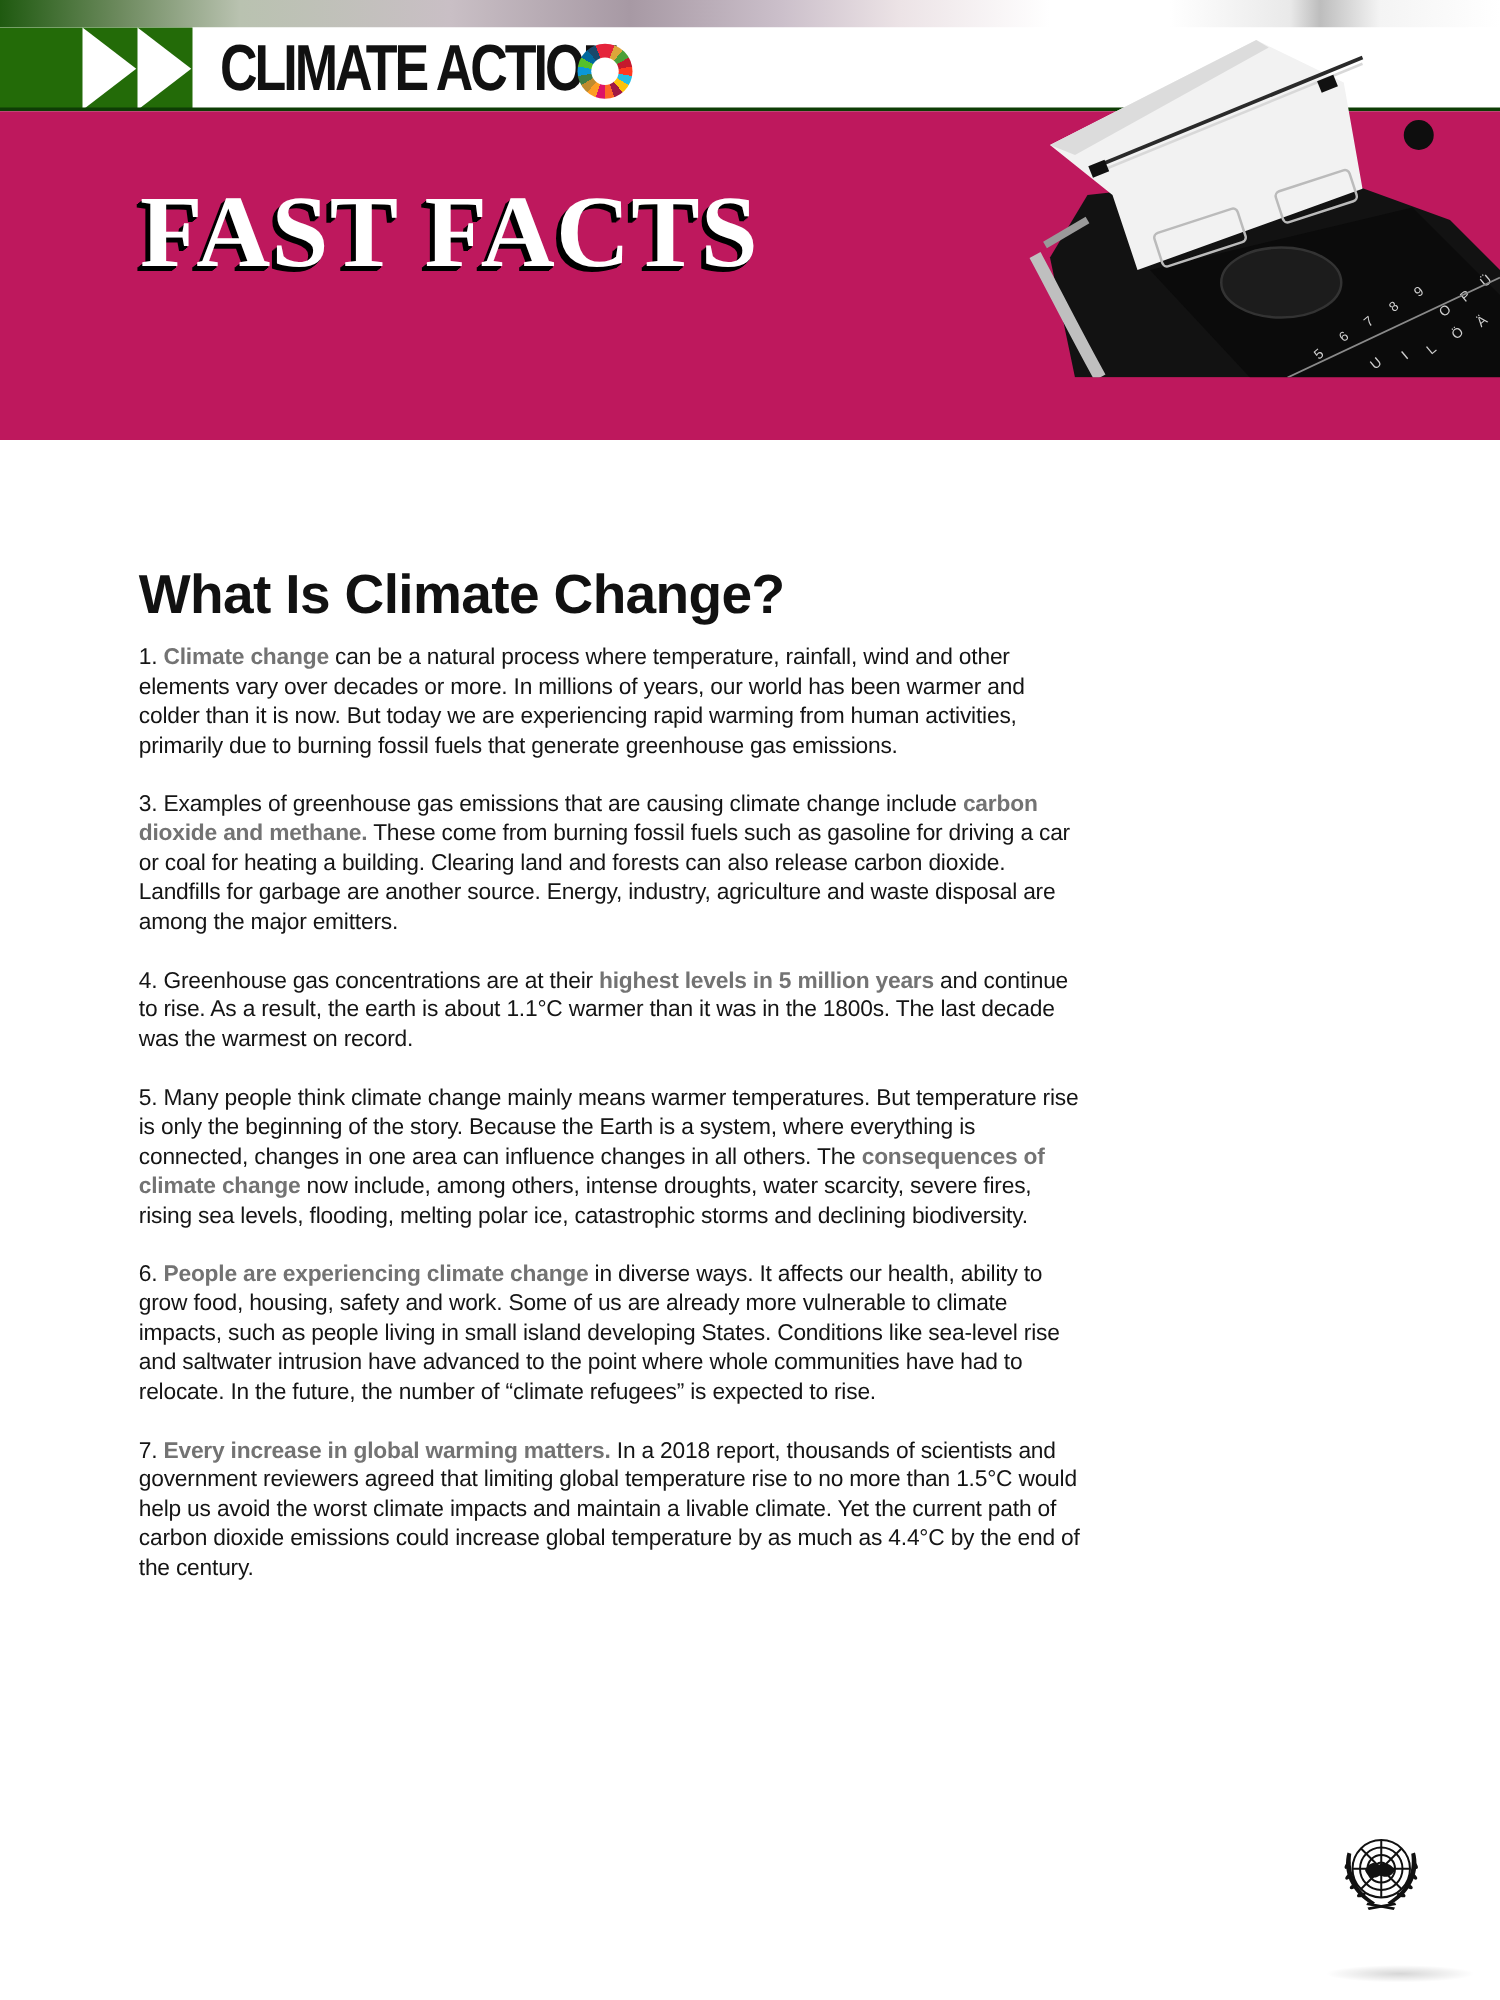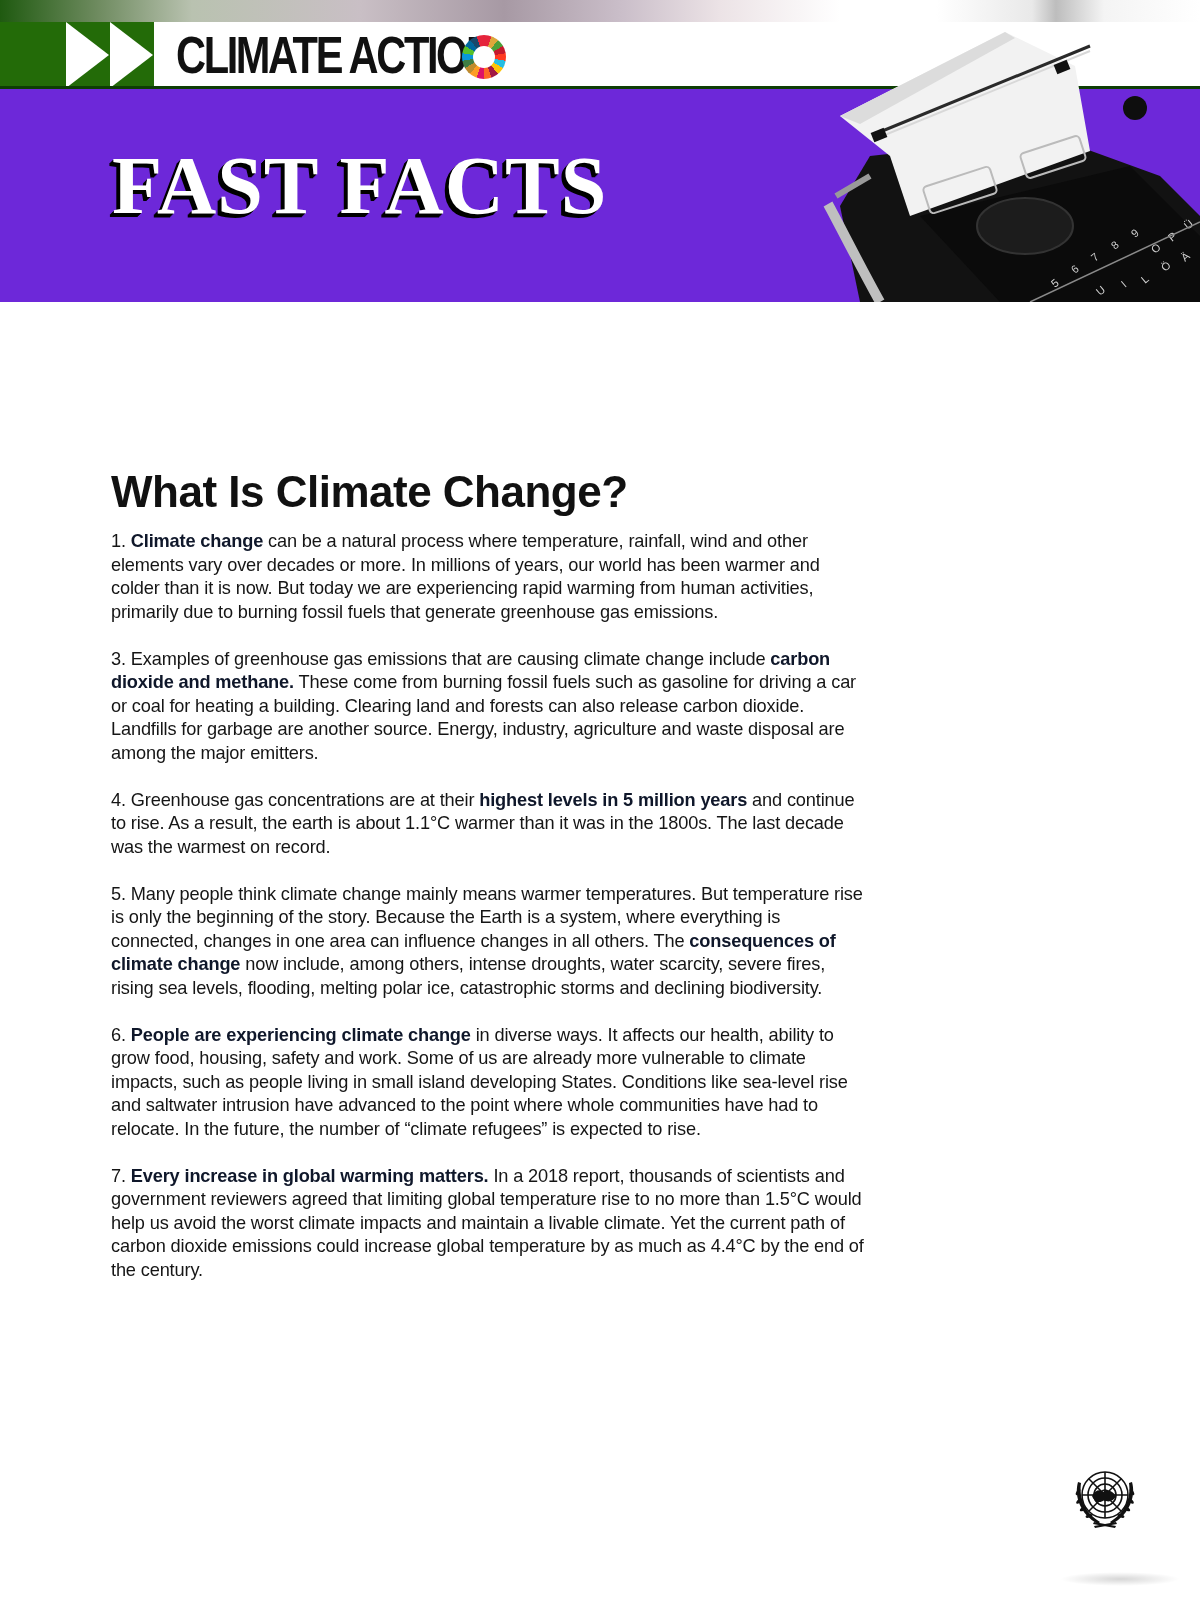--- a/index.html
+++ b/index.html
@@ -44,49 +44,49 @@
     }
     .sdg-wheel::after {
       content: ""; position: absolute; left: 11px; top: 11px; width: 22px; height: 22px;
       border-radius: 50%; background: #ffffff;
     }
     .banner-rule {
       position: absolute; left: 0; top: 86px; width: 1200px; height: 3px; background: #0e3d05;
     }
 
     .banner-green {
-      position: absolute; left: 0; top: 89px; width: 1200px; height: 213px; background: #6d28d9;
+      position: absolute; left: 0; top: 89px; width: 1200px; height: 263px; background: #be185d;
     }
     .fast-facts {
       position: absolute; left: 112px; top: 52px;
       font-family: "Liberation Serif", serif; font-weight: 700;
       font-size: 82px; line-height: 90px; letter-spacing: 1px;
       color: #ffffff; white-space: nowrap;
       text-shadow: -4px 4px 0 #000000, -3px 3px 0 #000000, -2px 2px 0 #000000, -1px 1px 0 #000000;
     }
 
     
     .typewriter {
       position: absolute; left: 800px; top: 26px; width: 400px; height: 276px; overflow: hidden;
     }
 
     
     .article {
-      position: absolute; left: 111px; top: 448px; width: 760px; margin-top: 16px;
+      position: absolute; left: 111px; top: 448px; width: 760px;
     }
     .article-title {
       font-family: "Liberation Sans", sans-serif; font-weight: 700;
       font-size: 44px; line-height: 56px; letter-spacing: -0.5px; color: #111111;
       margin-bottom: 10px;
     }
     .fact {
       font-family: "Liberation Sans", sans-serif; font-size: 18.2px; line-height: 23.5px;
       color: #151515; margin-bottom: 23.5px; letter-spacing: -0.15px;
     }
-    .fact b { font-weight: 700; color: #0f172a; }
+    .fact b { font-weight: 700; color: #737373; }
 
     
     .un-emblem {
       position: absolute; left: 1070px; top: 1462px; width: 70px; height: 70px;
     }
     .bottom-shadow {
       position: absolute; left: 1060px; top: 1572px; width: 120px; height: 14px;
       background: radial-gradient(ellipse at center, rgba(0,0,0,0.16) 0%, rgba(0,0,0,0) 70%);
     }
   </style>

